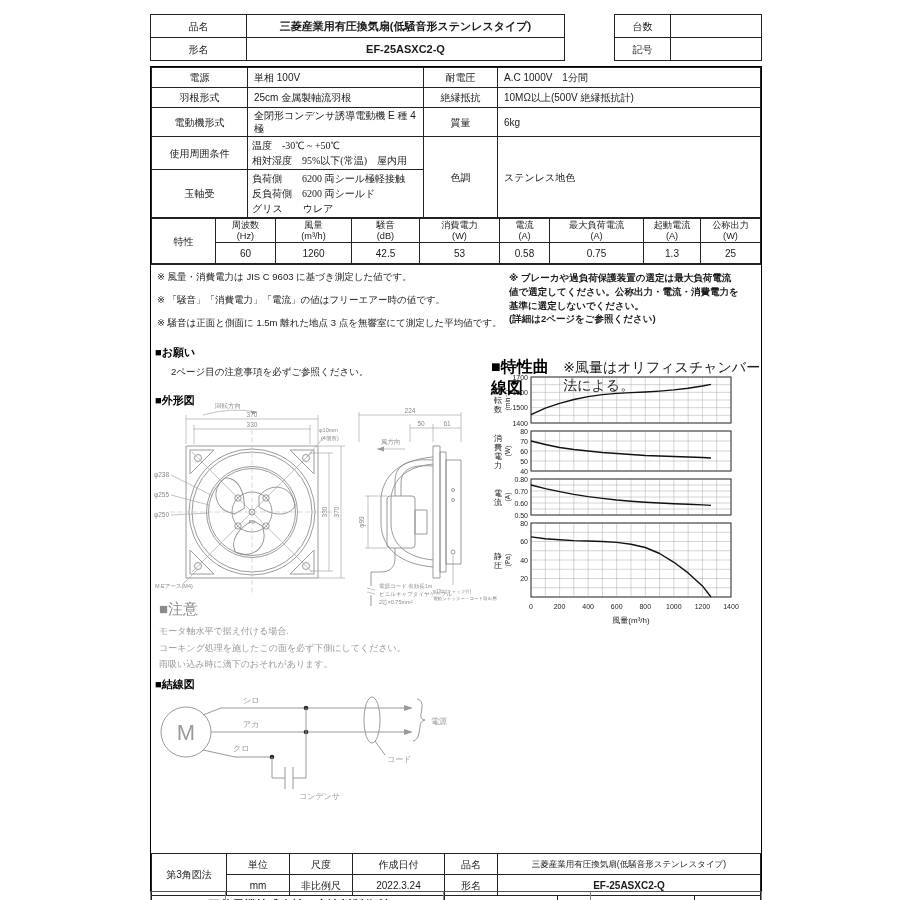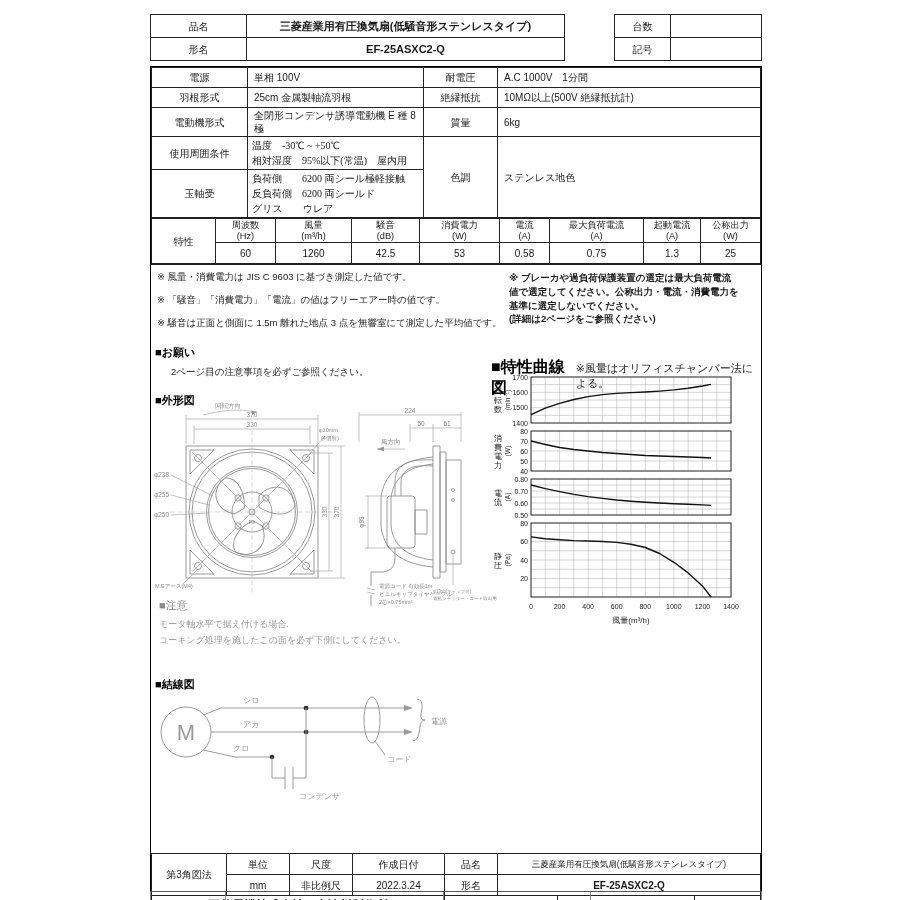--- a/index.html
+++ b/index.html
@@ -19,23 +19,23 @@
   .mline{padding:1px 4px;}
   .mline div{line-height:1.5;font-family:Liberation Serif, serif;}
   .char-h{font-size:9.2px;text-align:center;line-height:1.15;padding:1px 0;}
   .char-v{text-align:center;height:18px;}
   .content{position:relative;height:588px;border-top:1px solid #222;font-size:9.5px;}
   .abs{position:absolute;}
   .noteline{margin-bottom:10px;white-space:nowrap;}
   .prewrap{white-space:pre-line;line-height:1.45;font-weight:bold;}
   .sectitle{font-weight:bold;font-size:11px;color:#000;}
   .curvehead{display:flex;align-items:baseline;gap:6px;}
-  .curvenote{font-size:11px;font-weight:normal;}
+  .curvenote{font-size:14px;font-weight:normal;}
   .caution{color:#9a9a9a;font-size:9px;line-height:1.85;}
-  .caution .ct{color:#8a8a8a;font-size:11px;}
+  .caution .ct{color:#8a8a8a;font-size:15px;}
   .footer td{height:18px;text-align:center;}
   .company{text-align:center;font-weight:bold;font-size:12px;}
   .fsmall{font-size:8.5px;text-align:center;white-space:nowrap;}
   
   .dl{stroke:#8f8f8f;stroke-width:0.9;fill:none;stroke-linejoin:round;}
   .dd{stroke:#9a9a9a;stroke-width:0.6;fill:none;}
   .dc{stroke:#b0b0b0;stroke-width:0.5;fill:none;stroke-dasharray:5 2.5;}
   .dt{font-size:6.5px;fill:#8a8a8a;}
   .dts{font-size:5.5px;fill:#8a8a8a;}
   .dtx{font-size:4.5px;fill:#8a8a8a;}
@@ -113,21 +113,21 @@
         <td class="val">A.C 1000V　1分間</td>
       </tr>
       <tr>
         <td class="lab">羽根形式</td>
         <td class="val">25cm 金属製軸流羽根</td>
         <td class="lab">絶縁抵抗</td>
         <td class="val">10MΩ以上(500V 絶縁抵抗計)</td>
       </tr>
       <tr>
         <td class="lab">電動機形式</td>
-        <td class="val">全閉形コンデンサ誘導電動機 E 種 8 極</td>
+        <td class="val">全閉形コンデンサ誘導電動機 E 種 4 極</td>
         <td class="lab">質量</td>
         <td class="val">6kg</td>
       </tr>
       <tr>
         <td class="lab">使用周囲条件</td>
         <td class="val mline">
           <div>温度　-30℃ ~ +50℃</div>
           <div>相対湿度　95%以下(常温)　屋内用</div>
         </td>
         <td class="lab" rowspan="2">色調</td>
@@ -348,20 +348,21 @@
           <line class="dd" x1="300" y1="153" x2="300" y2="183"></line>
           <text class="dtx" x="280" y="191">φ13穴(キャップ付)</text>
           <text class="dtx" x="280" y="198">電動シャッター・コード取出用</text>
         </g>
       </svg>
 
       <div class="abs caution" style="left:8px;top:330px;">
         <span class="ct">■注意</span>
         <div>モータ軸水平で据え付ける場合.</div>
         <div>コーキング処理を施したこの面を必ず下側にしてください。</div>
+        <div>雨吸い込み時に滴下のおそれがあります。</div>
       </div>
 
       <div class="abs curvehead" style="left:340px;top:92px;">
         <span class="sectitle" style="font-size:16px">■特性曲線図</span>
         <span class="curvenote">※風量はオリフィスチャンバー法による。</span>
       </div>
       <svg id="curves-svg" class="abs" style="left:336px;top:104px;" width="252" height="260" viewBox="0 0 252 260">
           <line x1="44" y1="8" x2="44" y2="54" class="grid"></line>
           <line x1="58.285714285714285" y1="8" x2="58.285714285714285" y2="54" class="grid"></line>
           <line x1="72.57142857142857" y1="8" x2="72.57142857142857" y2="54" class="grid"></line>

